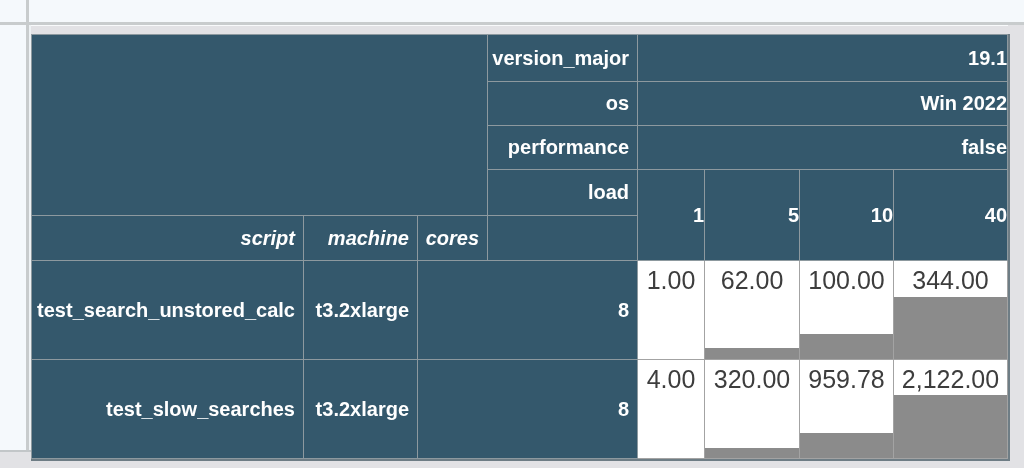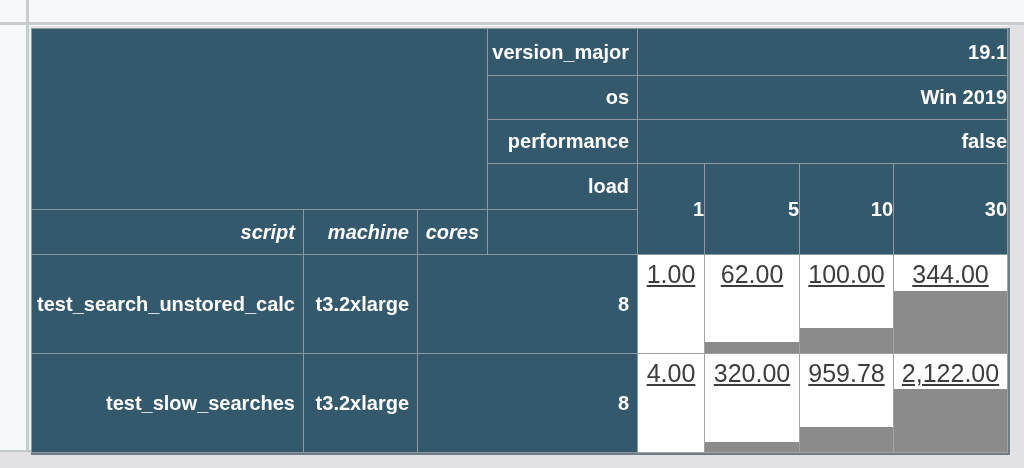--- a/index.html
+++ b/index.html
@@ -24,21 +24,21 @@
   .top-gutter{position:absolute;left:0;top:0;width:1024px;height:22px;background:var(--frame-light);}
   .left-gutter{position:absolute;left:0;top:0;width:26px;height:450px;background:var(--frame-light);}
   .h-rule{position:absolute;left:0;top:22px;width:1024px;height:3px;background:var(--frame-rule);}
   .v-rule{position:absolute;left:26px;top:0;width:3px;height:451px;background:var(--frame-rule);}
   .h-sliver{position:absolute;left:29px;top:25px;width:979px;height:1px;background:#f8fafb;}
   .v-sliver{position:absolute;left:29px;top:25px;width:2px;height:425px;background:#eef2f4;}
   .bl-rule{position:absolute;left:0;top:450px;width:31px;height:2px;background:#c2c6c8;}
 
   
   .table-wrap{
-    position:absolute;left:31px;top:28px;
+    position:absolute;left:31px;top:34px;
     border-right:2px solid var(--outer-dark);
     border-bottom:2px solid var(--outer-dark);
   }
   table.pivot{
     border-collapse:collapse;
     table-layout:fixed;
     width:976px;
   }
   table.pivot th{
     background:var(--header-bg);
@@ -56,21 +56,20 @@
     position:relative;
     background:#ffffff;
     border:1px solid var(--cell-border);
     vertical-align:top;
     text-align:center;
     font-size:25px;
     color:var(--data-text);
     padding:5px 0 0 0;
     white-space:nowrap;
     overflow:hidden;
-    text-decoration:underline;
   }
   td.val .txt{position:relative;z-index:1;}
   td.val .bar{
     position:absolute;left:0;right:0;bottom:0;
     background:var(--bar-color);
     z-index:0;
   }
   tr.r1{height:47px;} tr.r2{height:44px;} tr.r3{height:44px;}
   tr.r4{height:46px;} tr.r5{height:45px;font-style:italic;}
   tr.data-row{height:99px;}
@@ -99,32 +98,32 @@
         <col style="width:114px">
   </colgroup>
   <tbody>
   <tr class="r1">
     <th class="corner" colspan="3" rowspan="4"></th>
     <th class="axis-label">version_major</th>
     <th class="value-h" colspan="4">19.1</th>
   </tr>
   <tr class="r2">
     <th class="axis-label">os</th>
-    <th class="value-h" colspan="4">Win 2019</th>
+    <th class="value-h" colspan="4">Win 2022</th>
   </tr>
   <tr class="r3">
     <th class="axis-label">performance</th>
     <th class="value-h" colspan="4">false</th>
   </tr>
   <tr class="r4">
     <th class="axis-label">load</th>
     <th class="value-h" rowspan="2">1</th>
     <th class="value-h" rowspan="2">5</th>
     <th class="value-h" rowspan="2">10</th>
-    <th class="value-h" rowspan="2">30</th>
+    <th class="value-h" rowspan="2">40</th>
   </tr>
   <tr class="r5">
     <th class="axis-label">script</th>
     <th class="axis-label">machine</th>
     <th class="axis-label">cores</th>
     <th class="blank"></th>
   </tr>
   <tr class="data-row">
     <th class="row-label">test_search_unstored_calc</th>
     <th class="row-label">t3.2xlarge</th>

